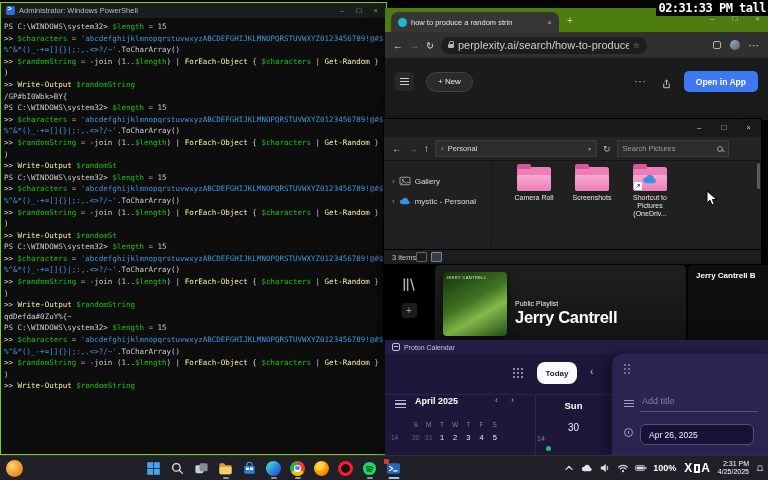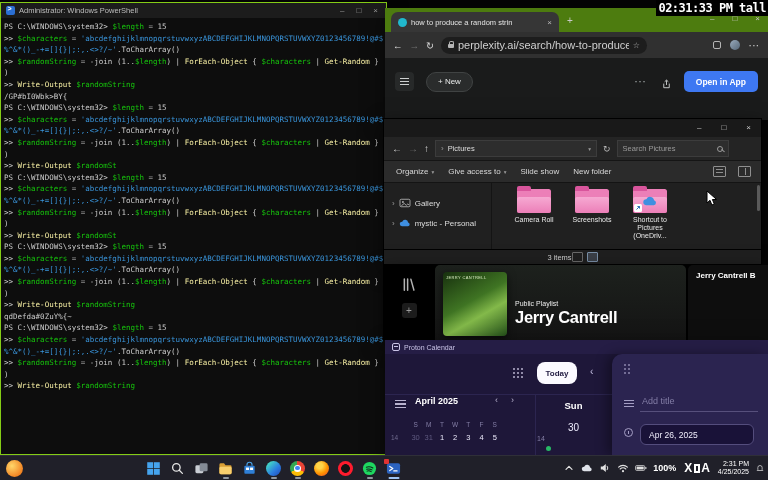--- a/index.html
+++ b/index.html
@@ -78,21 +78,21 @@
   .xp-main{flex:1;position:relative;display:flex;align-items:flex-start;gap:6px;padding:6px 0 0 16px}
   .tile{width:52px;text-align:center}
   .folder{width:34px;height:24px;margin:0 auto;position:relative;background:linear-gradient(var(--folder-pink) 30%,var(--folder-pink-dark));border-radius:2.5px}
   .folder::before{content:"";position:absolute;top:-3.5px;left:0;width:14px;height:5px;background:var(--folder-pink-dark);border-radius:2px 2px 0 0}
   .folder::after{content:"";position:absolute;left:0;right:0;bottom:0;height:16px;background:linear-gradient(#f6a9d2,var(--folder-pink));border-radius:2px 2px 2.5px 2.5px}
   .f-cloud{position:absolute;left:50%;top:50%;transform:translate(-50%,-50%);width:16px;height:11px;z-index:2}
   .f-cloud svg,.f-arrow svg{width:100%;height:100%;display:block}
   .f-arrow{position:absolute;left:1px;bottom:1px;width:8px;height:8px;background:#fff;border-radius:1.5px;z-index:3;padding:1px}
   .tile-label{margin-top:3px;font-size:7px;line-height:8px;color:#e8e8e8;max-height:25px;overflow:hidden;overflow-wrap:break-word}
   .xp-scroll{position:absolute;right:1px;top:2px;width:3px;height:26px;background:#5a5a5a;border-radius:2px}
-  .xp-status{height:15px;background:#1f1f1f;border-top:1px solid #000;display:flex;align-items:center;justify-content:center;padding:0 8px;font-size:7.5px;color:#cfcfcf;flex:0 0 auto}
+  .xp-status{height:15px;background:#1f1f1f;border-top:1px solid #000;display:flex;align-items:center;justify-content:flex-start;padding:0 8px;font-size:7.5px;color:#cfcfcf;flex:0 0 auto}
   .st-icons{display:flex;gap:4px}
   .st-ic{width:11px;height:10px;border:1px solid #6a6a6a;border-radius:1px}
   .st-ic.active{background:#3b4048;border-color:#7a90a8}
 
   
   .spotify{left:383px;top:265px;width:385px;height:75px;background:#000;display:flex}
   .sp-rail{width:52px;display:flex;flex-direction:column;align-items:center;padding-top:12px;gap:11px;flex:0 0 auto}
   .sp-lib{width:15px;height:15px}
   .sp-lib svg{width:100%;height:100%}
   .sp-plus{width:15px;height:15px;border-radius:3px;background:#1c1c1c;color:#9f9f9f;font-size:10px;line-height:15px;text-align:center}
@@ -247,37 +247,27 @@
         <span>□</span>
         <span>×</span>
       </span>
     </div>
     <div class="xp-nav">
       <span class="nav-ic">←</span>
       <span class="nav-ic dim">→</span>
       <span class="nav-ic">↑</span>
       <div class="xp-crumb">
         <span class="chev">›</span>
-        <span>Pictures</span>
+        <span>Personal</span>
         <span class="dd-end">▾</span>
       </div>
       <span class="xp-refresh">↻</span>
       <div class="xp-search">
         <span class="ph">Search Pictures</span>
         <span class="mag"></span>
-      </div>
-    </div>
-    <div class="xp-cmdbar">
-      <div class="xp-tbtn">Organize<span class="xp-dd">▾</span></div>
-        <div class="xp-tbtn">Give access to<span class="xp-dd">▾</span></div>
-        <div class="xp-tbtn">Slide show</div>
-        <div class="xp-tbtn">New folder</div>
-        <div class="xp-cmd-right">
-        <span class="mini-ic lines"></span>
-        <span class="mini-ic split"></span>
       </div>
     </div>
     <div class="xp-body">
       <div class="xp-side">
         <div class="xp-srow">
           <span class="chev">›</span>
           <span class="side-ic">
             <svg viewBox="0 0 14 12">
                 <rect x="1" y="1.5" width="12" height="9" rx="1.5" fill="none" stroke="#b9b9b9"></rect>
                 <circle cx="4.5" cy="4.8" r="1.1" fill="#b9b9b9"></circle>

